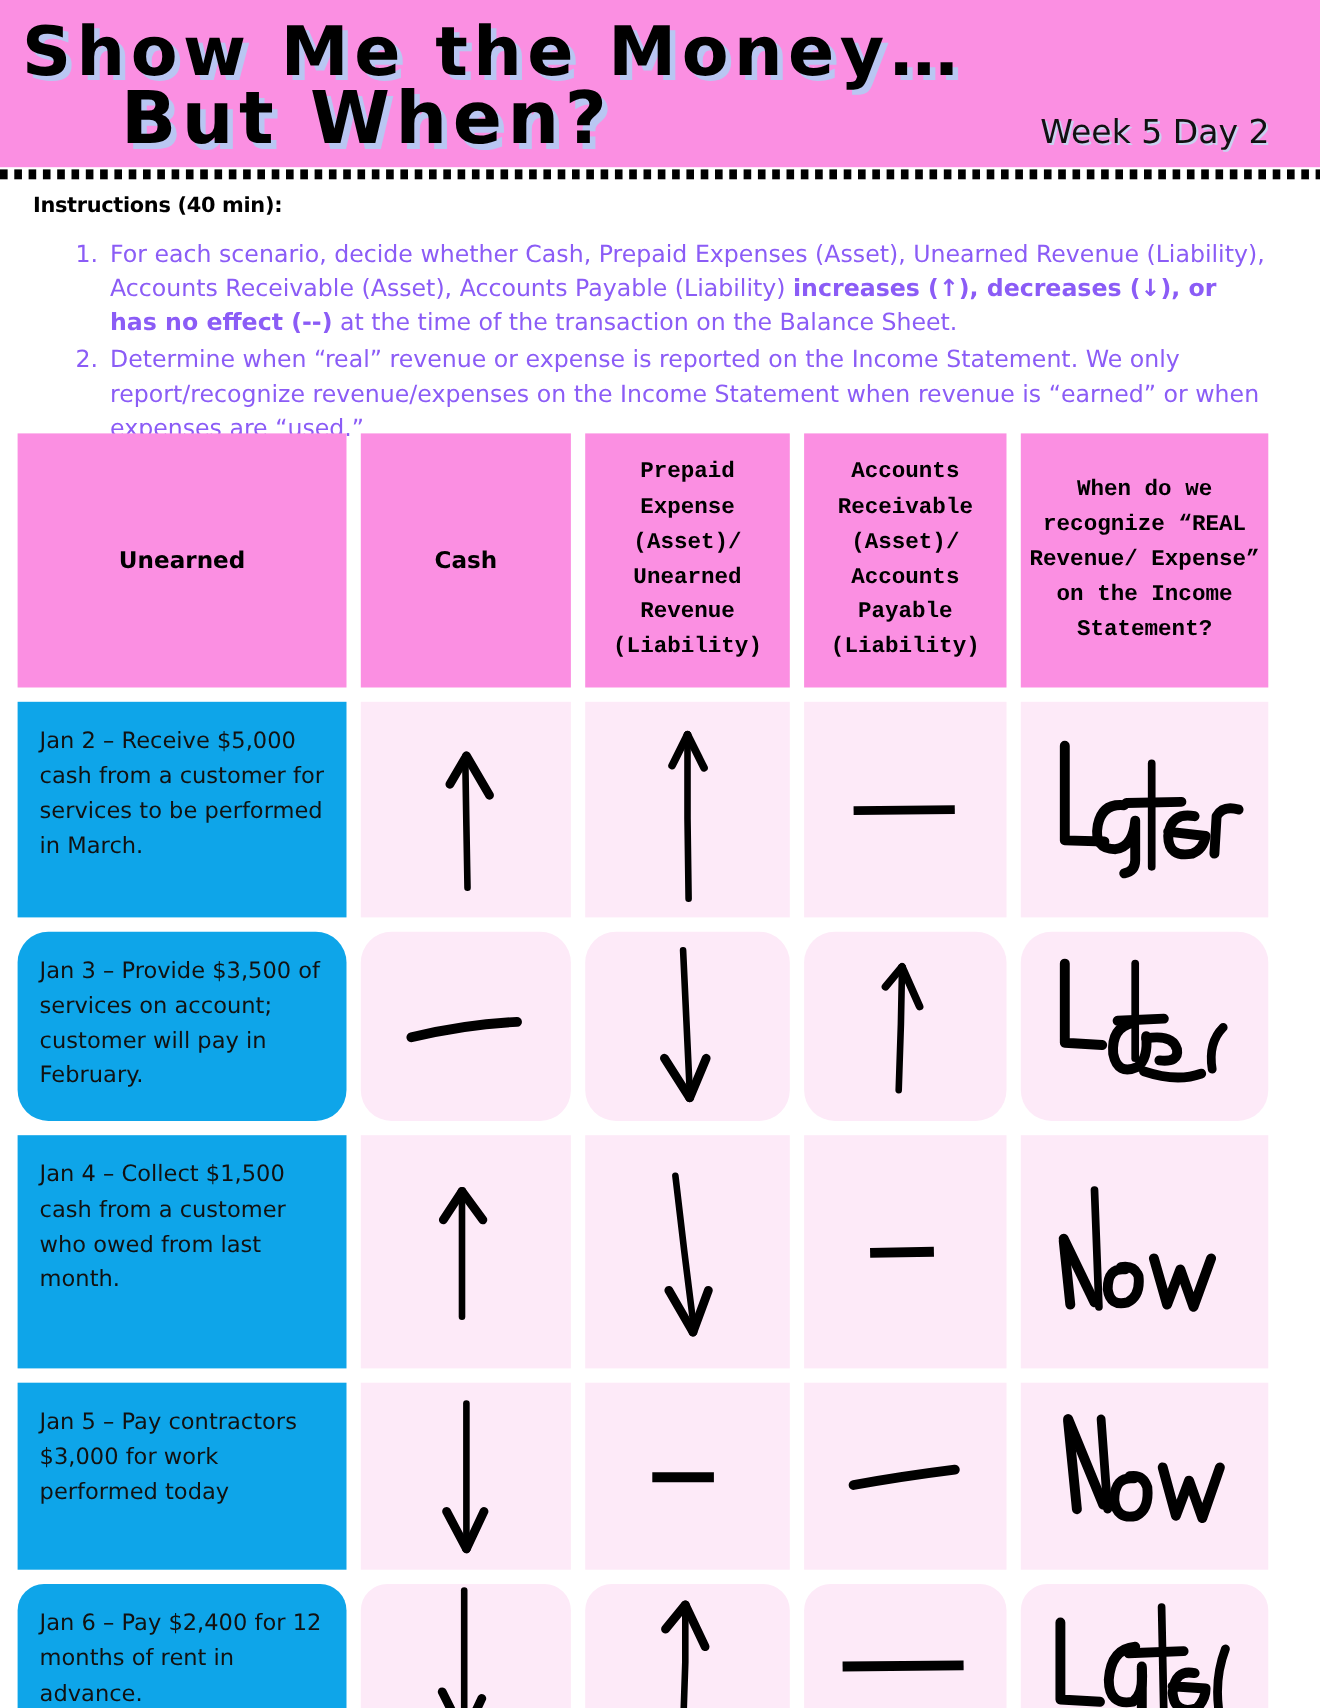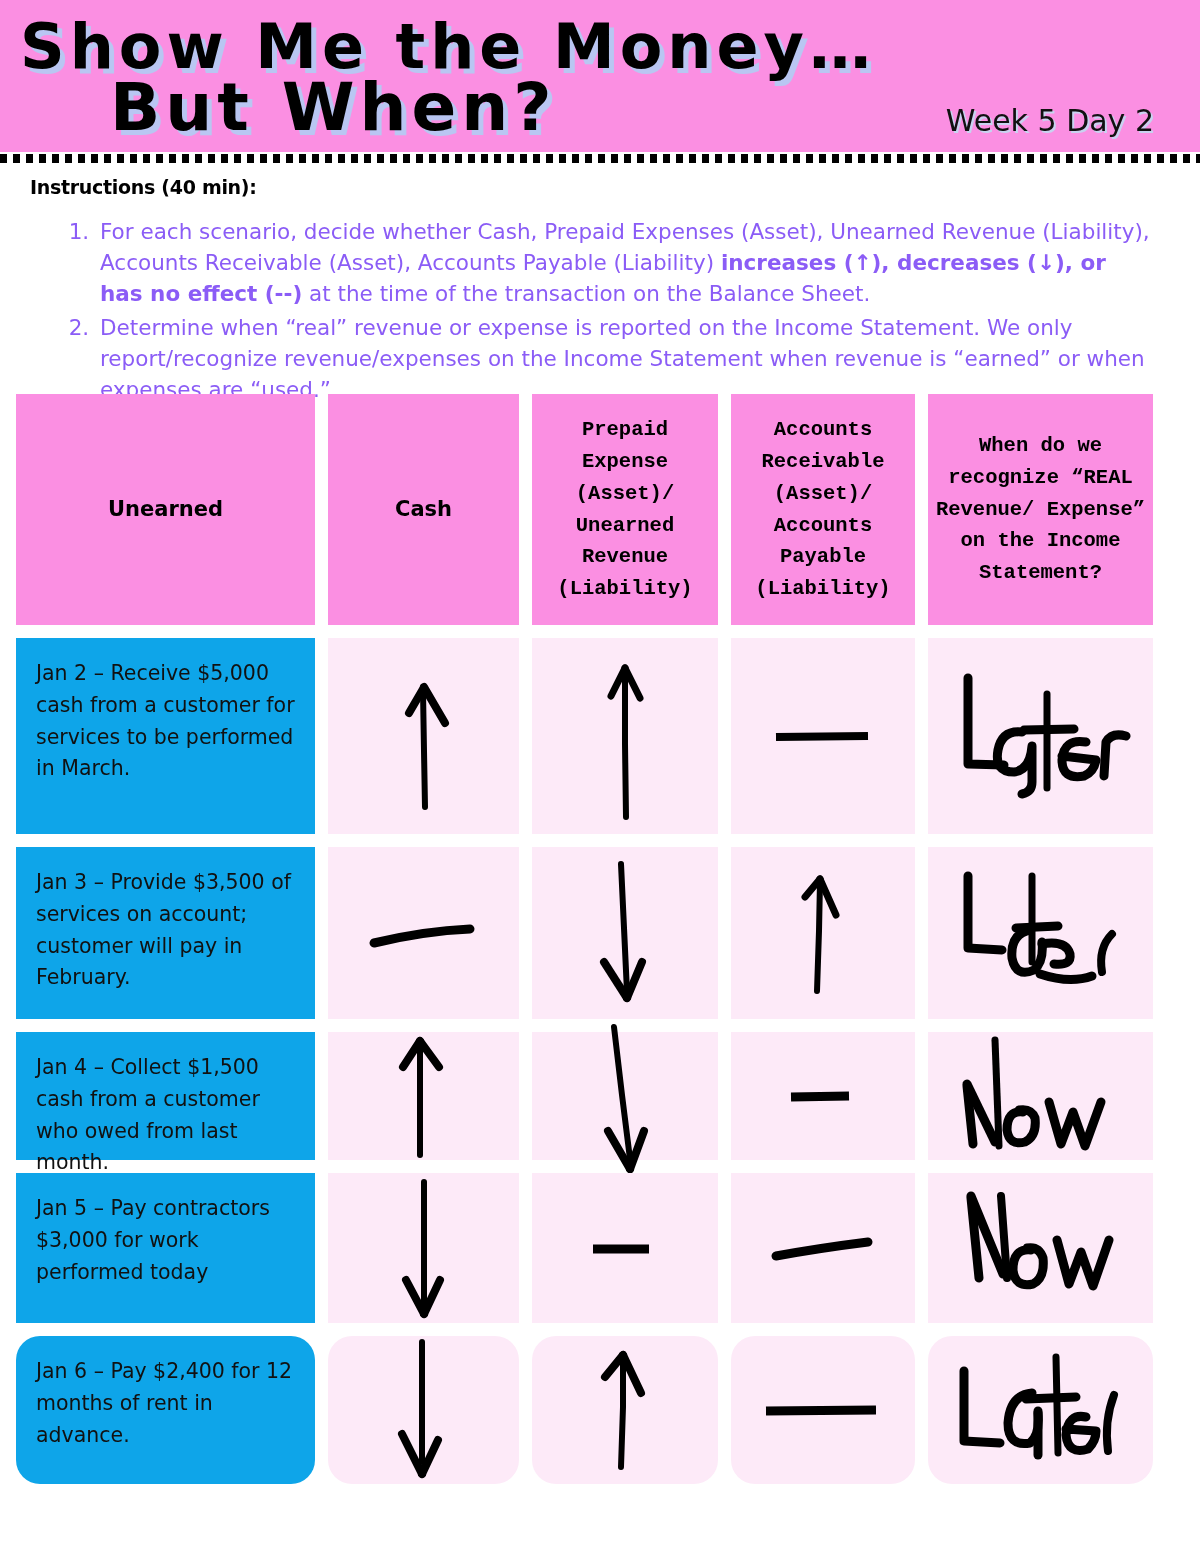--- a/index.html
+++ b/index.html
@@ -160,23 +160,23 @@
   }
   .mark {
     display: flex;
     align-items: center;
     justify-content: center;
     height: 100%;
   }
 
   
   .r1 .cell { height: 196px; }
-  .r2 .cell { height: 172px; }
-  .r3 .cell { height: 128px; }
-  .r4 .cell { height: 150px; }
+  .r2 .cell { height: 172px; border-radius: 28px; }
+  .r3 .cell { height: 212px; }
+  .r4 .cell { height: 170px; }
   .r5 .cell { height: 148px; border-radius: 24px; }
 
   
   .mark svg { display: block; overflow: visible; }
 </style>
 </head>
 <body>
 
 <div class="banner">
   <div class="banner-title-wrap">

